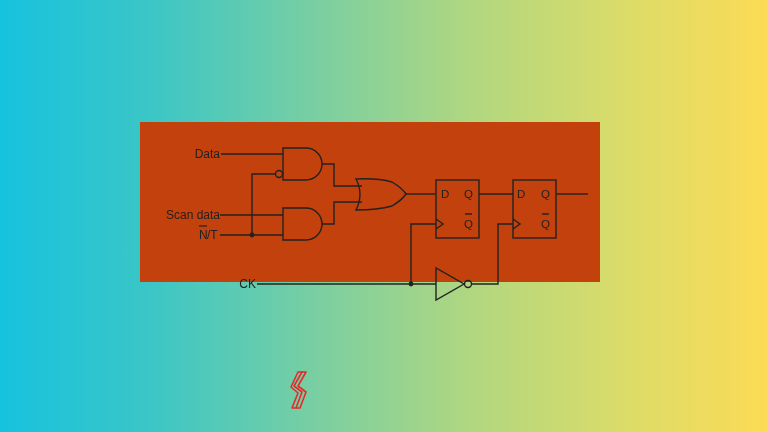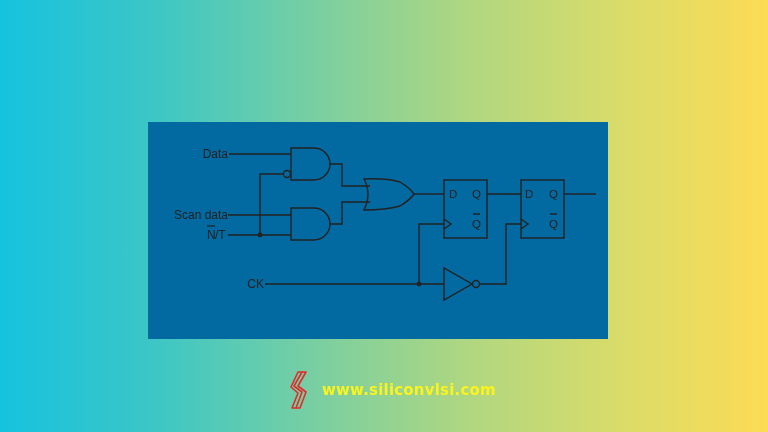--- a/index.html
+++ b/index.html
@@ -2,22 +2,22 @@
 <html><head>
 <meta charset="utf-8">
 <style>
   html, body { margin: 0; padding: 0; }
   body {
     width: 768px; height: 432px; overflow: hidden; position: relative;
     background: linear-gradient(90deg, #16c2de 0%, #3cc6c6 20%, #7ccfa0 42%, #b2d77f 62%, #dcdc68 82%, #fcdb55 100%);
     font-family: "Liberation Sans", sans-serif;
   }
   .panel {
-    position: absolute; left: 148px; top: 122px; width: 460px; height: 217px;
-    background: #0369a1;
+    position: absolute; left: 140px; top: 122px; width: 460px; height: 160px;
+    background: #c2410c;
   }
   .panel svg { position: absolute; left: 0; top: 0; }
   .lbl { font-family: "Liberation Sans", sans-serif; font-size: 12px; fill: #222; }
   .ffl { font-family: "Liberation Sans", sans-serif; font-size: 11.5px; fill: #222; }
   .footer {
     position: absolute; left: 288px; top: 370px; height: 40px;
     display: flex; align-items: center;
   }
   .logo { width: 24px; height: 40px; }
   .site {
@@ -94,14 +94,13 @@
   </svg>
 </div>
 
 <div class="footer">
   <svg class="logo" viewBox="0 0 24 40">
     <g fill="none" stroke="#e52a2a" stroke-width="1.6" stroke-linejoin="round">
       <path d="M10 2 L14 2 L6 16 L14 22 L8 38 L4 38 L10 23 L3 17 Z"></path>
       <path d="M14 2 L18 2 L10 16 L18 22 L12 38 L8 38"></path>
     </g>
   </svg>
-  <span class="site">www.siliconvlsi.com</span>
 </div>
 
 </body></html>

